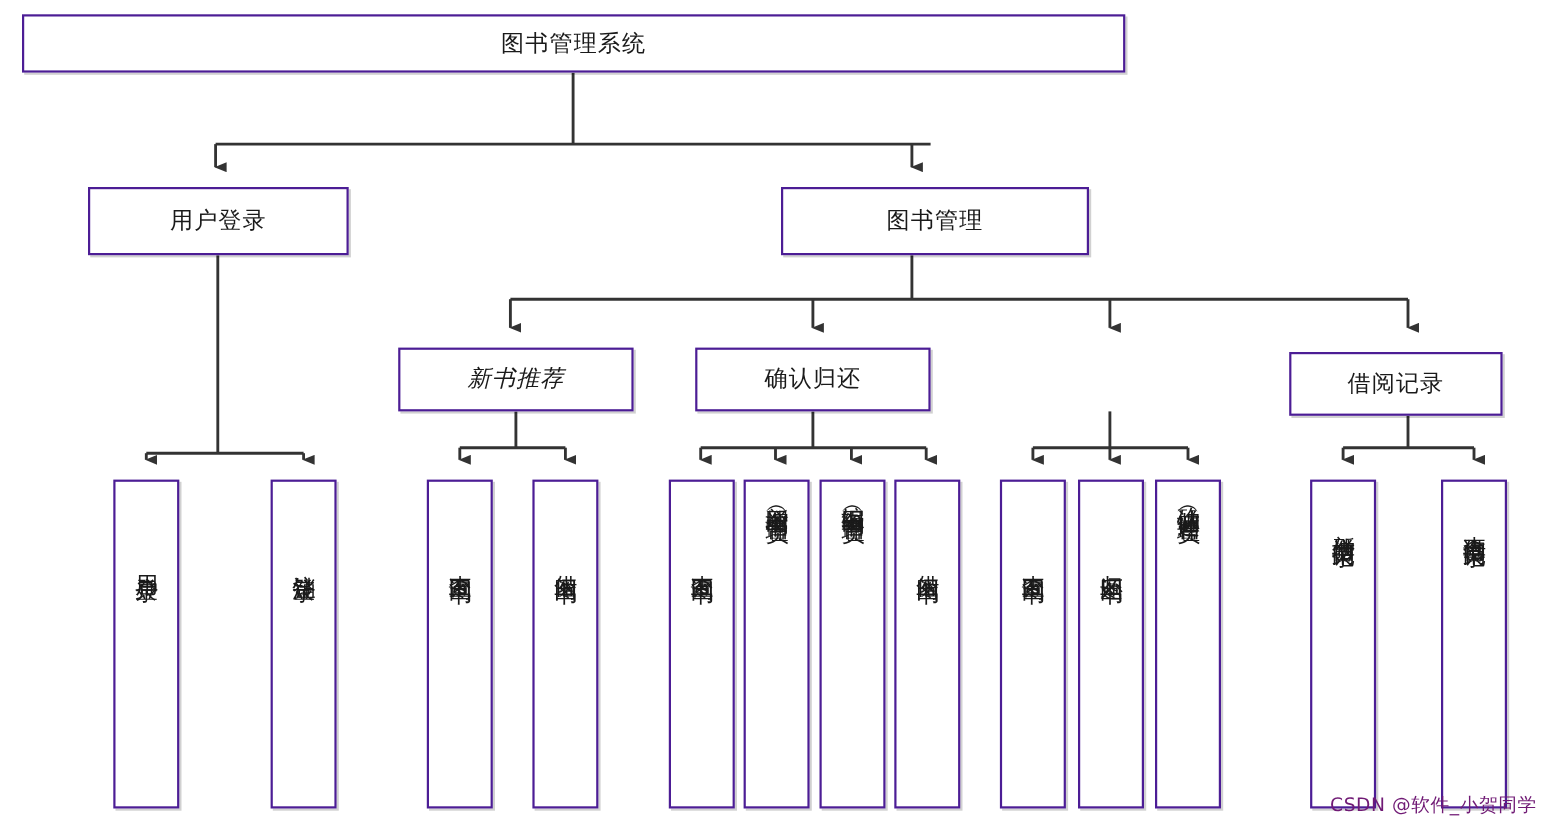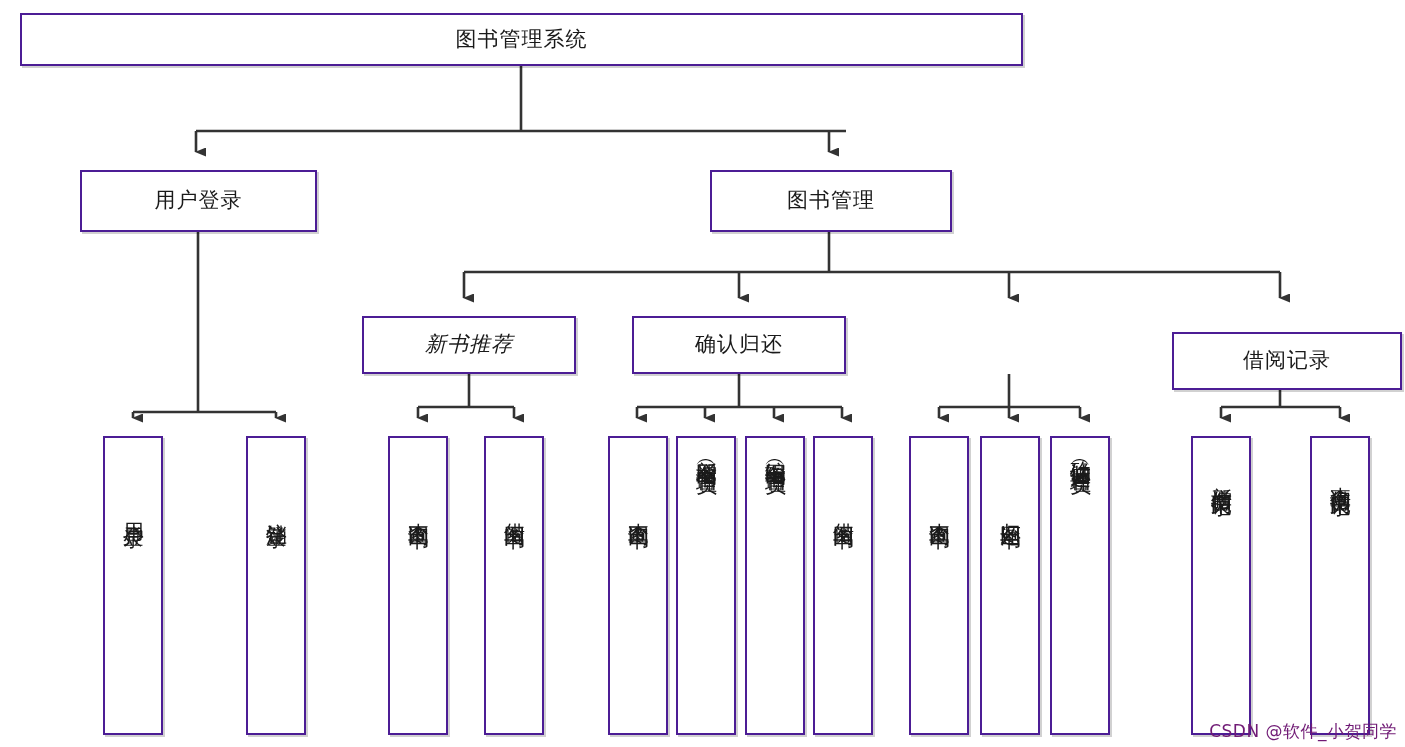--- a/index.html
+++ b/index.html
@@ -132,34 +132,34 @@
   </svg>
 
   <div class="node-box" style="left:20px; top:13px; width:1003px; height:53px;">
     <span class="node-label-h">图书管理系统</span>
   </div>
 
   <div class="node-box" style="left:80px; top:170px; width:237px; height:62px;">
     <span class="node-label-h">用户登录</span>
   </div>
 
-  <div class="node-box" style="left:710px; top:170px; width:242px; height:62px;">
+  <div class="node-box" style="left:710px; top:170px; width:280px; height:62px;">
     <span class="node-label-h">图书管理</span>
   </div>
 
   <div class="node-box" style="left:362px; top:316px; width:214px; height:58px;font-style:italic;">
     <span class="node-label-h">新书推荐</span>
   </div>
 
   <div class="node-box" style="left:632px; top:316px; width:214px; height:58px;">
     <span class="node-label-h">确认归还</span>
   </div>
 
 
-  <div class="node-box" style="left:1172px; top:332px; width:230px; height:58px;">
+  <div class="node-box" style="left:1172px; top:320px; width:194px; height:58px;">
     <span class="node-label-h">借阅记录</span>
   </div>
 
   <div class="node-box leaf-box" style="left:103px; top:436px; width:60px; height:299px;">
     <span class="node-label-v" style="margin-top:68px;">用户登录</span>
   </div>
 
   <div class="node-box leaf-box" style="left:246px; top:436px; width:60px; height:299px;">
     <span class="node-label-v" style="margin-top:68px;">注销登录</span>
   </div>

